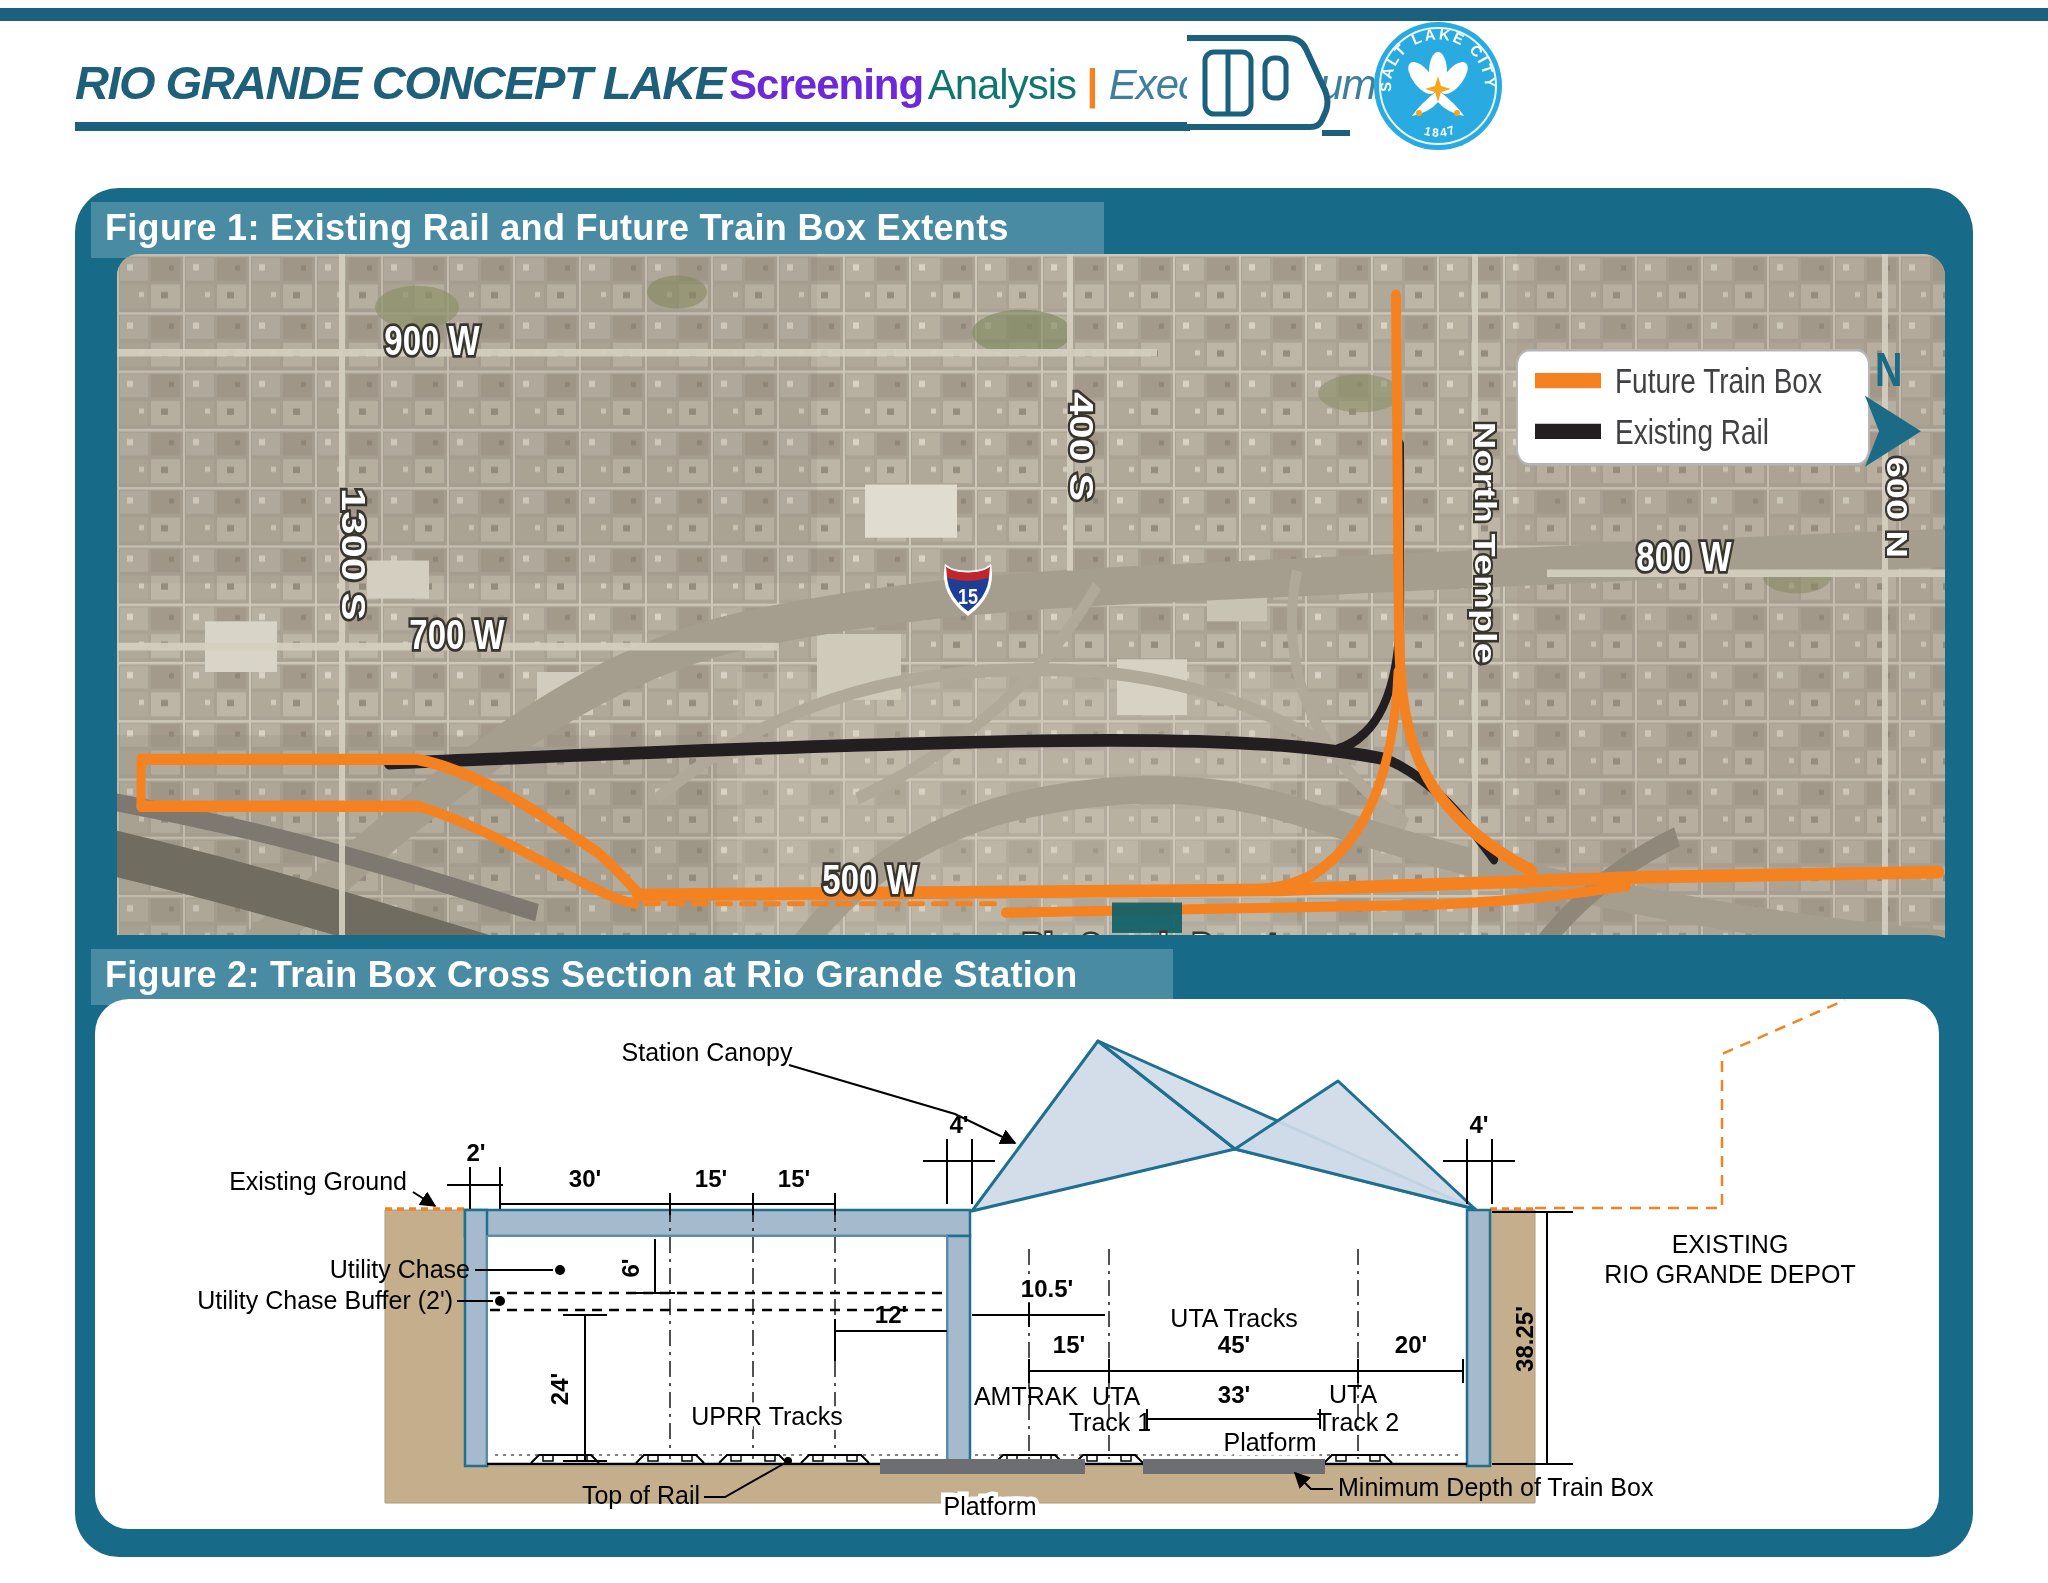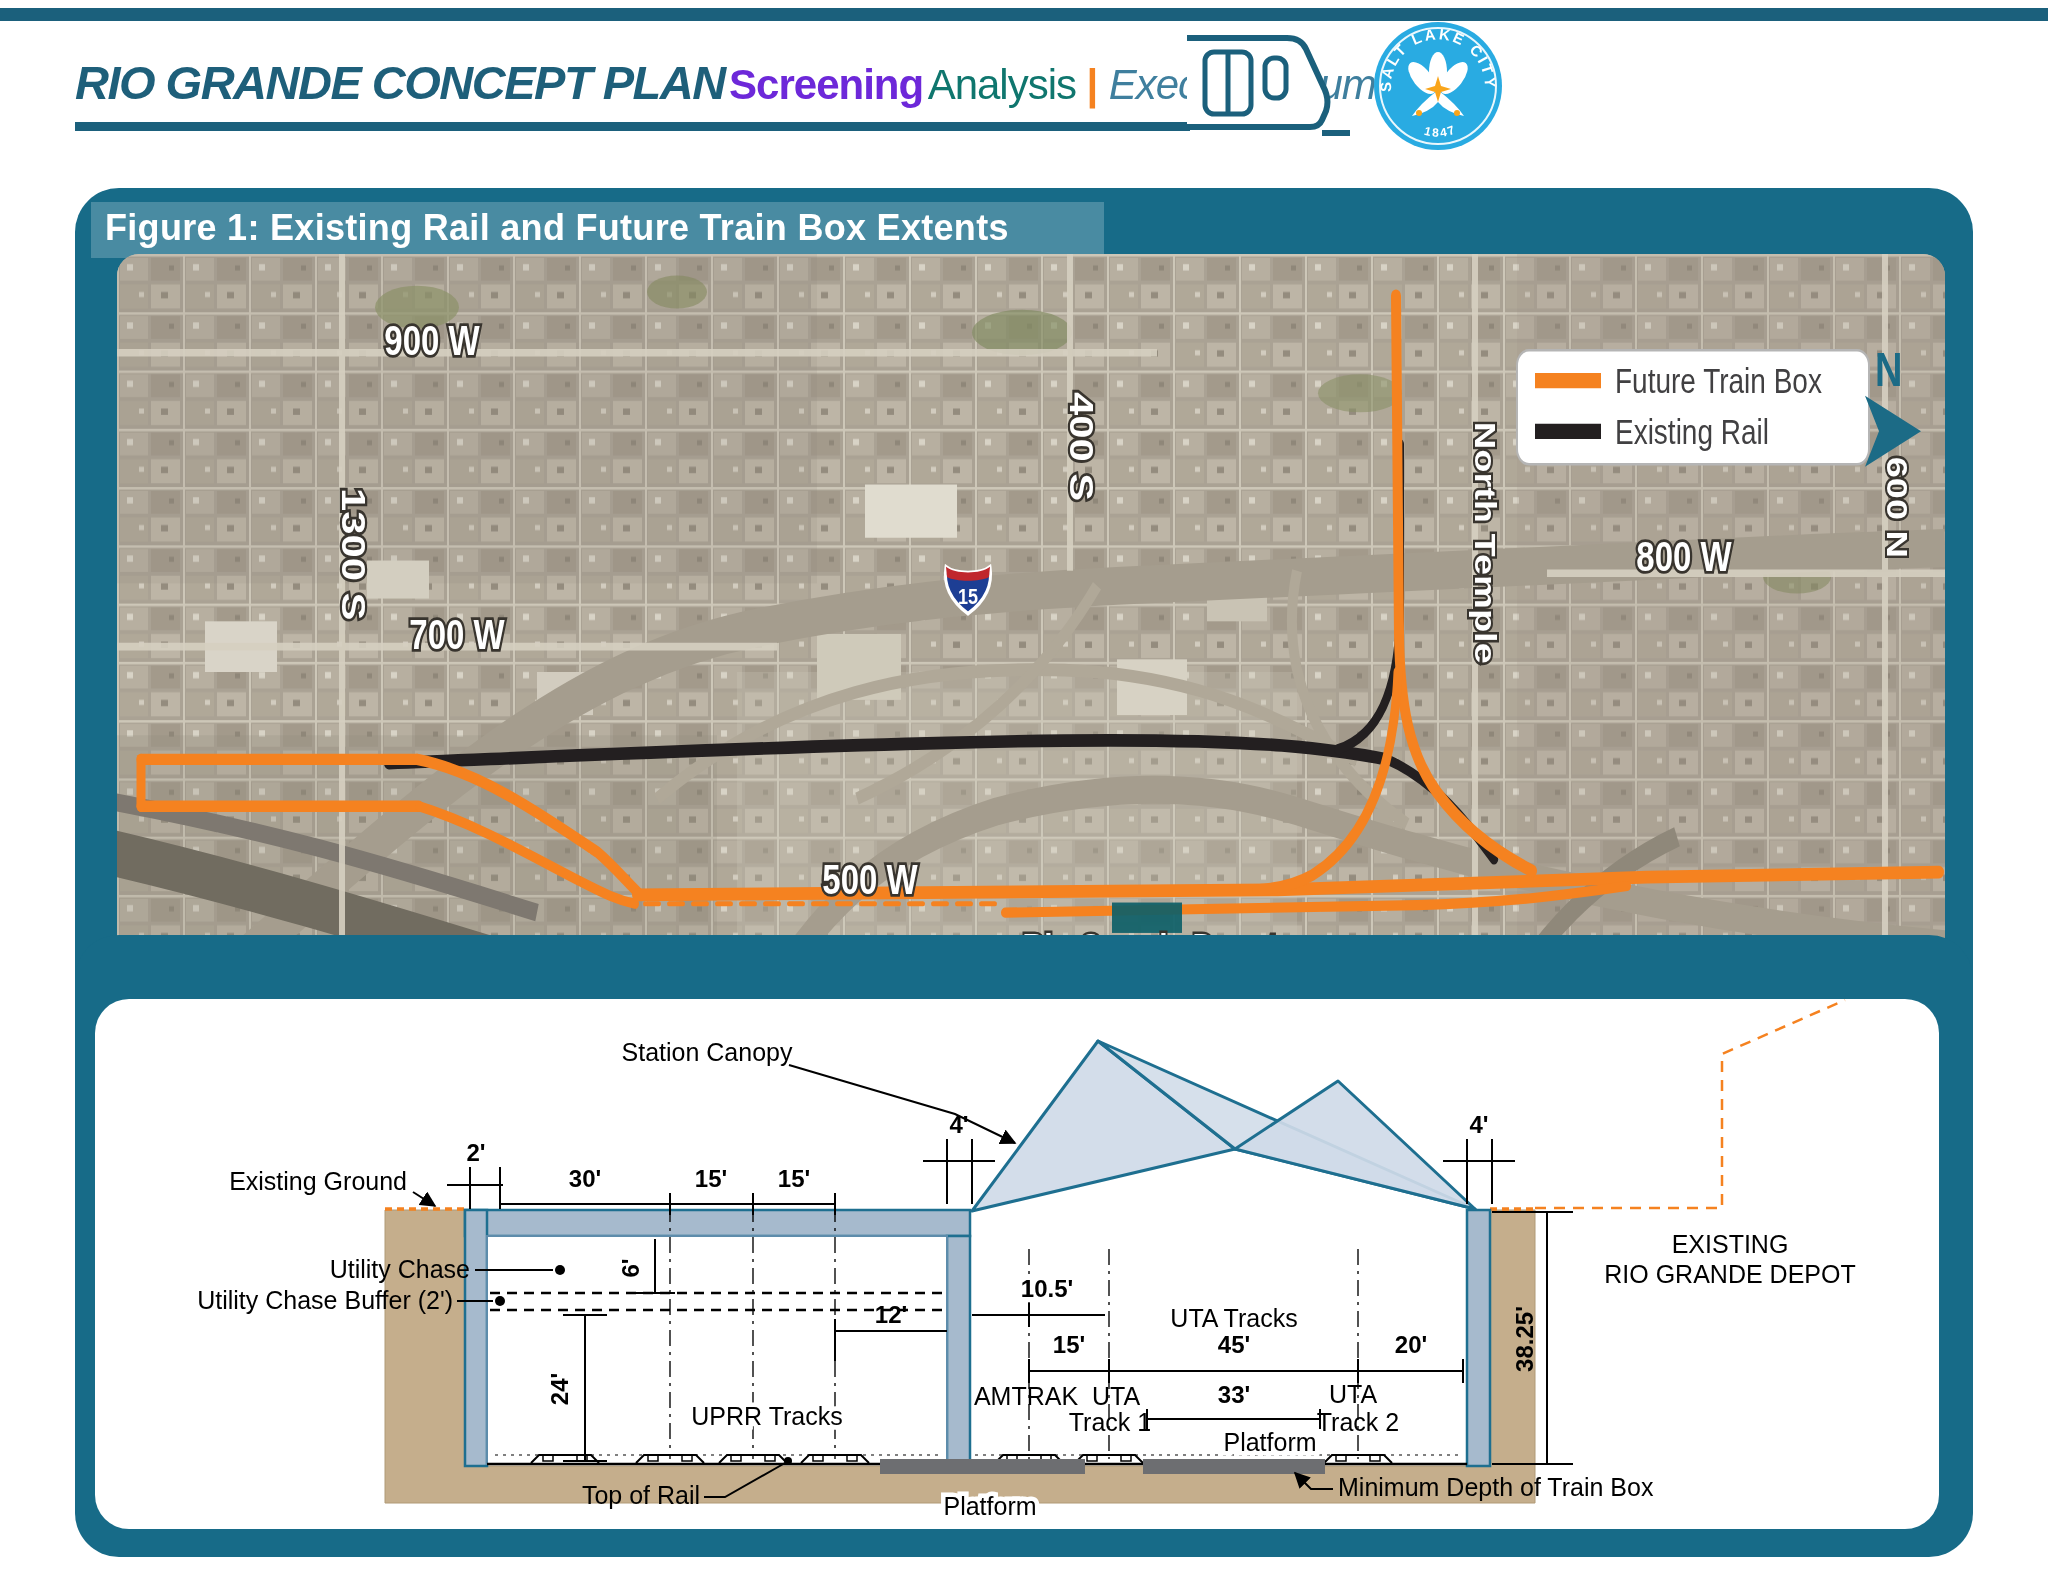--- a/index.html
+++ b/index.html
@@ -41,21 +41,21 @@
   .dimline { stroke:#000; stroke-width:2px; fill:none; }
   .pre { white-space:pre; }
 </style>
 </head>
 <body>
 
 <div class="topbar"></div>
 
 <div class="header">
   <div class="header-title">
-    <span class="ht-main">RIO GRANDE CONCEPT PLAN</span>
+    <span class="ht-main">RIO GRANDE CONCEPT LAKE</span>
     <span class="ht-screening">Screening</span>
     <span class="ht-analysis">Analysis</span>
     <span class="ht-divider">|</span>
     <span class="ht-summary">Executive Summary</span>
   </div>
   <div class="header-rule"></div>
 
   <svg class="train-svg" width="170" height="110" viewBox="0 0 170 110">
     <path d="M 2,10 L 102,10 Q 116,10 121,21 L 138,58 Q 145,71 141,83 L 137,92 Q 134,99 125,99 L 2,99" fill="#ffffff" stroke="#1B607C" stroke-width="6" stroke-linejoin="round"></path>
     <rect x="20" y="24" width="46" height="62" rx="9" fill="none" stroke="#1B607C" stroke-width="5"></rect>
@@ -206,20 +206,21 @@
 
       <g>
         <text x="1758" y="104" font-size="38" font-weight="bold" fill="#1C6B86">N</text>
         <polygon points="1748,112 1804,140 1748,168 1762,140" fill="#1C6B86"></polygon>
       </g>
     </svg>
   </div>
 </div>
 
 <div class="panel panel-fig2">
+  <div class="fig-title">Figure 2: Train Box Cross Section at Rio Grande Station</div>
 
   <div class="xsec-wrap">
     <svg viewBox="0 0 1844 530" preserveAspectRatio="none">
       <defs>
         <marker id="arr" viewBox="0 0 10 10" refX="9" refY="5" markerWidth="8" markerHeight="8" orient="auto-start-reverse">
           <path d="M0,0 L10,5 L0,10 Z" fill="#000"></path>
         </marker>
         <g id="railglyph">
           <path d="M -34,0 L -26,-8 L 26,-8 L 34,0" fill="none" stroke="#000" stroke-width="2"></path>
           <rect x="-22" y="-8" width="10" height="6" fill="none" stroke="#000" stroke-width="1.5"></rect>

